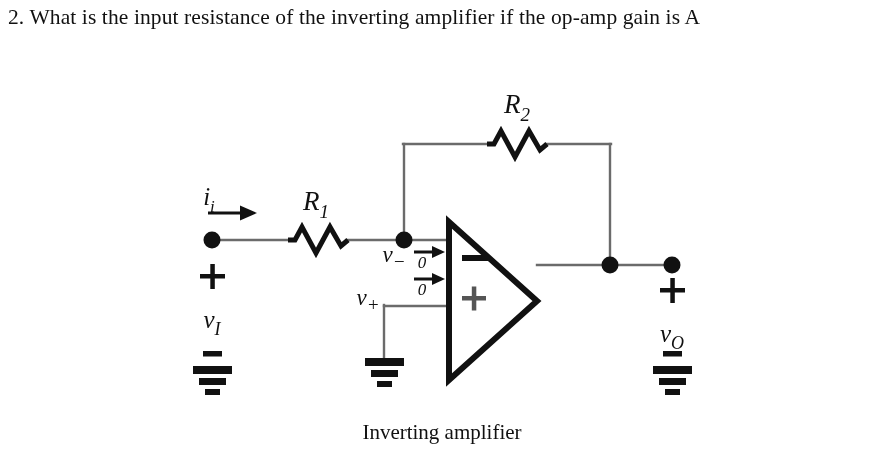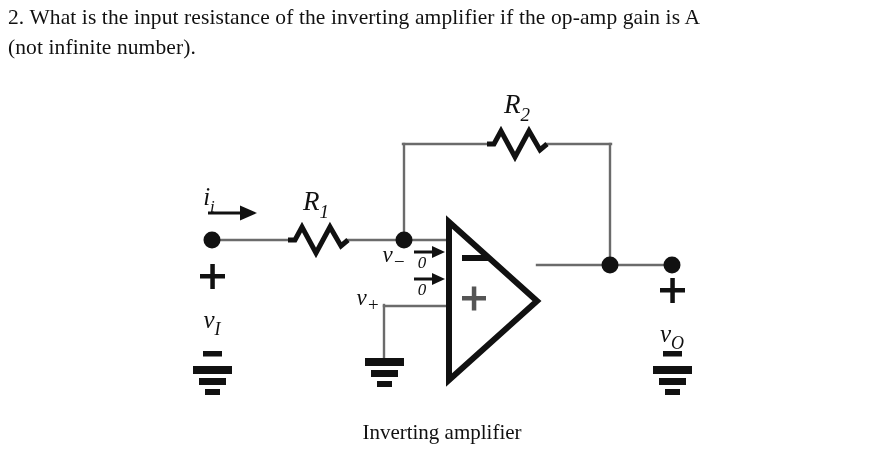--- a/index.html
+++ b/index.html
@@ -62,21 +62,20 @@
   }
   .lbl-italic {
     font-style: italic;
   }
 </style>
 </head>
 <body>
 
 <div id="question-text">
   <span class="qline">2. What is the input resistance of the inverting amplifier if the op-amp gain is A</span>
-  <span class="qline">(not infinite number).</span>
 </div>
 
 <div id="circuit-figure">
   <svg id="circuit-svg" width="884" height="345" viewBox="0 0 884 345" xmlns="http://www.w3.org/2000/svg">
 
     <g stroke="#6b6b6b" stroke-width="2.4" fill="none" stroke-linecap="square">
 
       <line x1="212" y1="170" x2="288" y2="170"></line>
 
       <line x1="348" y1="170" x2="404" y2="170"></line>

